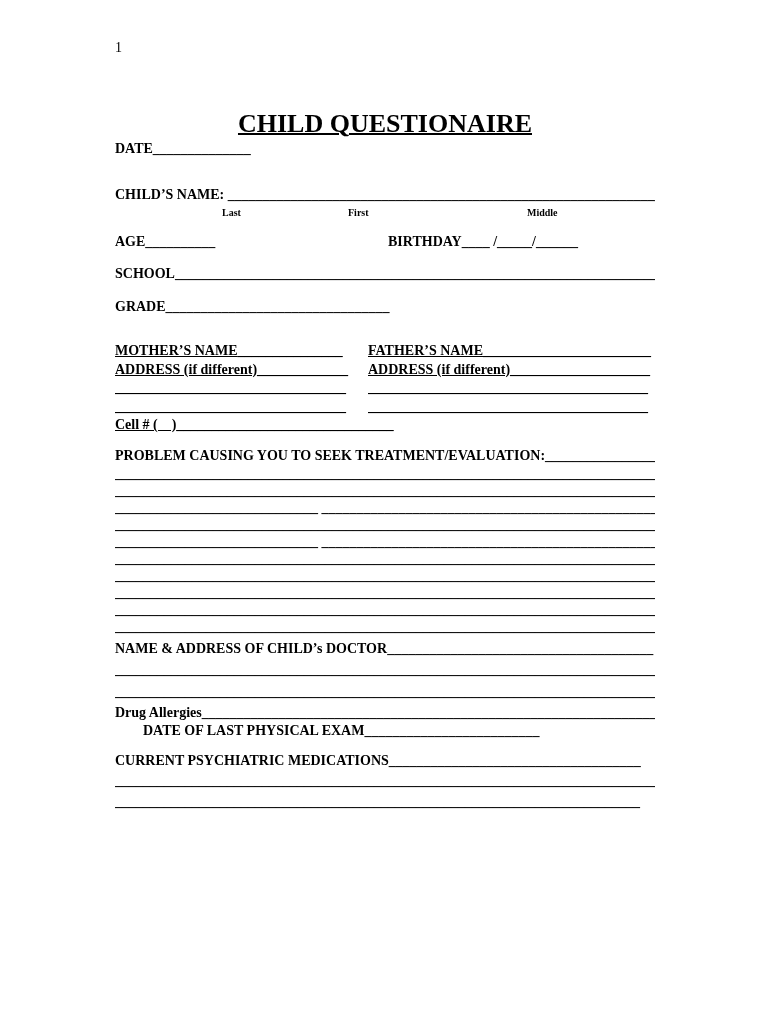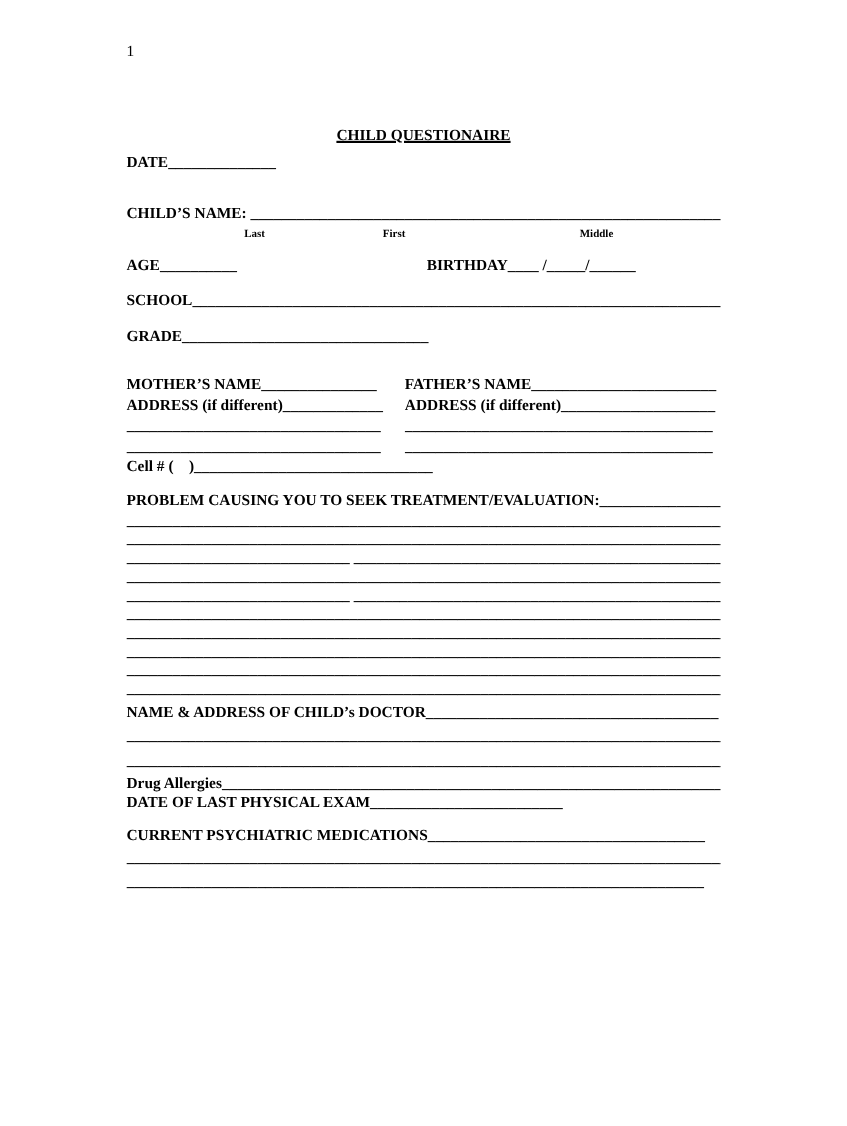--- a/index.html
+++ b/index.html
@@ -16,50 +16,50 @@
   .content {
     position: absolute;
     left: 115px;
     top: 0;
     width: 540px;
   }
   .pagenum { margin-top: 40px; font-size: 14px; line-height: 16px; font-weight: normal; }
   .title {
     margin: 56px 0 0 0;
     text-align: center;
-    font-size: 14px;
+    font-size: 26px;
     line-height: 24px;
     text-decoration: underline;
     text-decoration-thickness: 2px;
     font-weight: bold;
     font-family: Liberation Serif, serif;
   }
   .row { white-space: pre; overflow: hidden; font-size: 14px; }
   .r-date   { margin-top: 4px;  line-height: 18px; }
   .r-name   { margin-top: 28px; line-height: 18px; }
   .sublabels { position: relative; height: 18px; line-height: 18px; font-size: 10px; }
   .sub-last   { position: absolute; left: 107px; }
   .sub-first  { position: absolute; left: 233px; }
   .sub-middle { position: absolute; left: 412px; }
   .r-age    { margin-top: 11px; line-height: 18px; position: relative; }
   .birthday { position: absolute; left: 273px; top: 0; white-space: pre; }
   .r-school { margin-top: 14px; line-height: 18px; }
   .r-grade  { margin-top: 15px; line-height: 18px; }
-  .parents  { margin-top: 26px; }
+  .parents  { margin-top: 26px; text-decoration: underline; }
   .prow { display: flex; line-height: 18.5px; font-size: 14px; }
   .pcol-l { flex: 0 0 253px; white-space: pre; overflow: hidden; }
   .pcol-r { flex: 1 1 auto;  white-space: pre; overflow: hidden; }
   .r-problem { margin-top: 12px; line-height: 18px; }
   .bline { white-space: pre; overflow: hidden; font-size: 14px; line-height: 17px; height: 17px; }
   .x20 { line-height: 20px; height: 20px; }
   .x22 { line-height: 22px; height: 22px; }
   .r-doctor   { margin-top: 4px; line-height: 20px; }
   .r-medical  { line-height: 19px; }
   .r-drug     { line-height: 19px; }
-  .r-physical { line-height: 18px; }
+  .r-physical { line-height: 18px; margin-left: 28px; }
   .r-cpsych   { margin-top: 12px; line-height: 18px; }
   .r-ppsych   { margin-top: 14px; line-height: 18px; }
 </style>
 </head>
 <body>
 
 <div class="page">
   <div class="content">
 
     <div class="pagenum">1</div>

